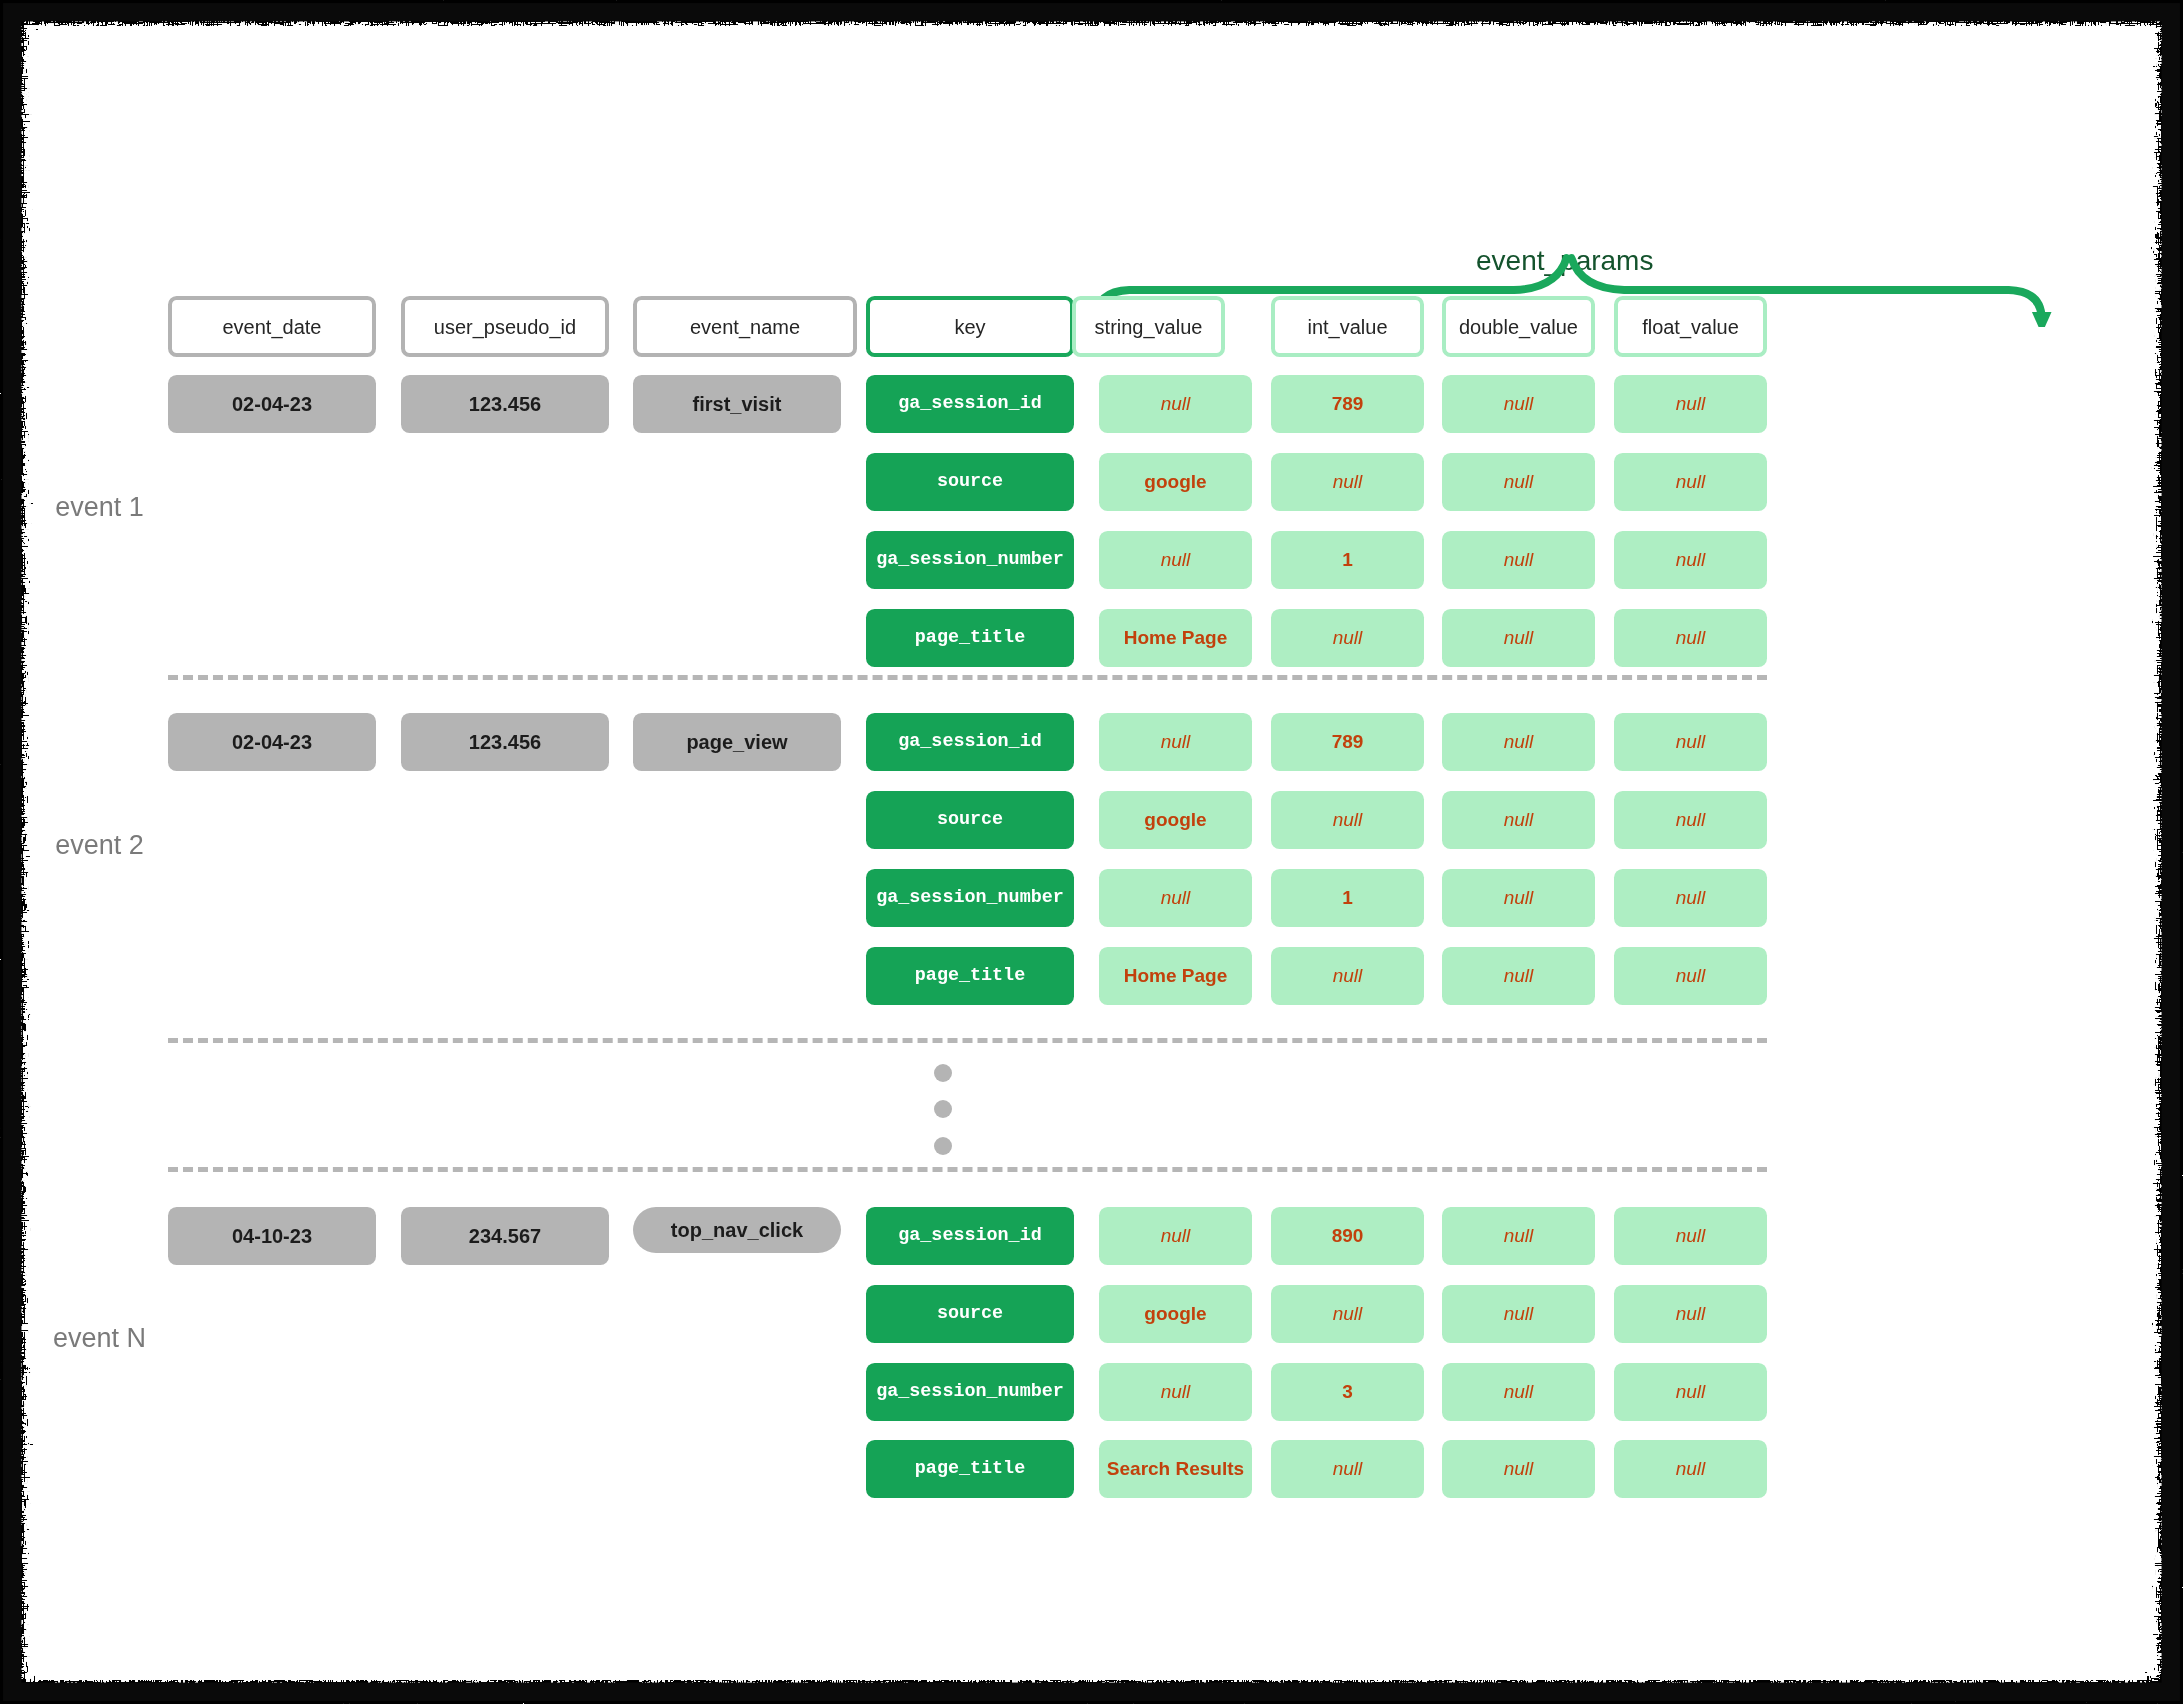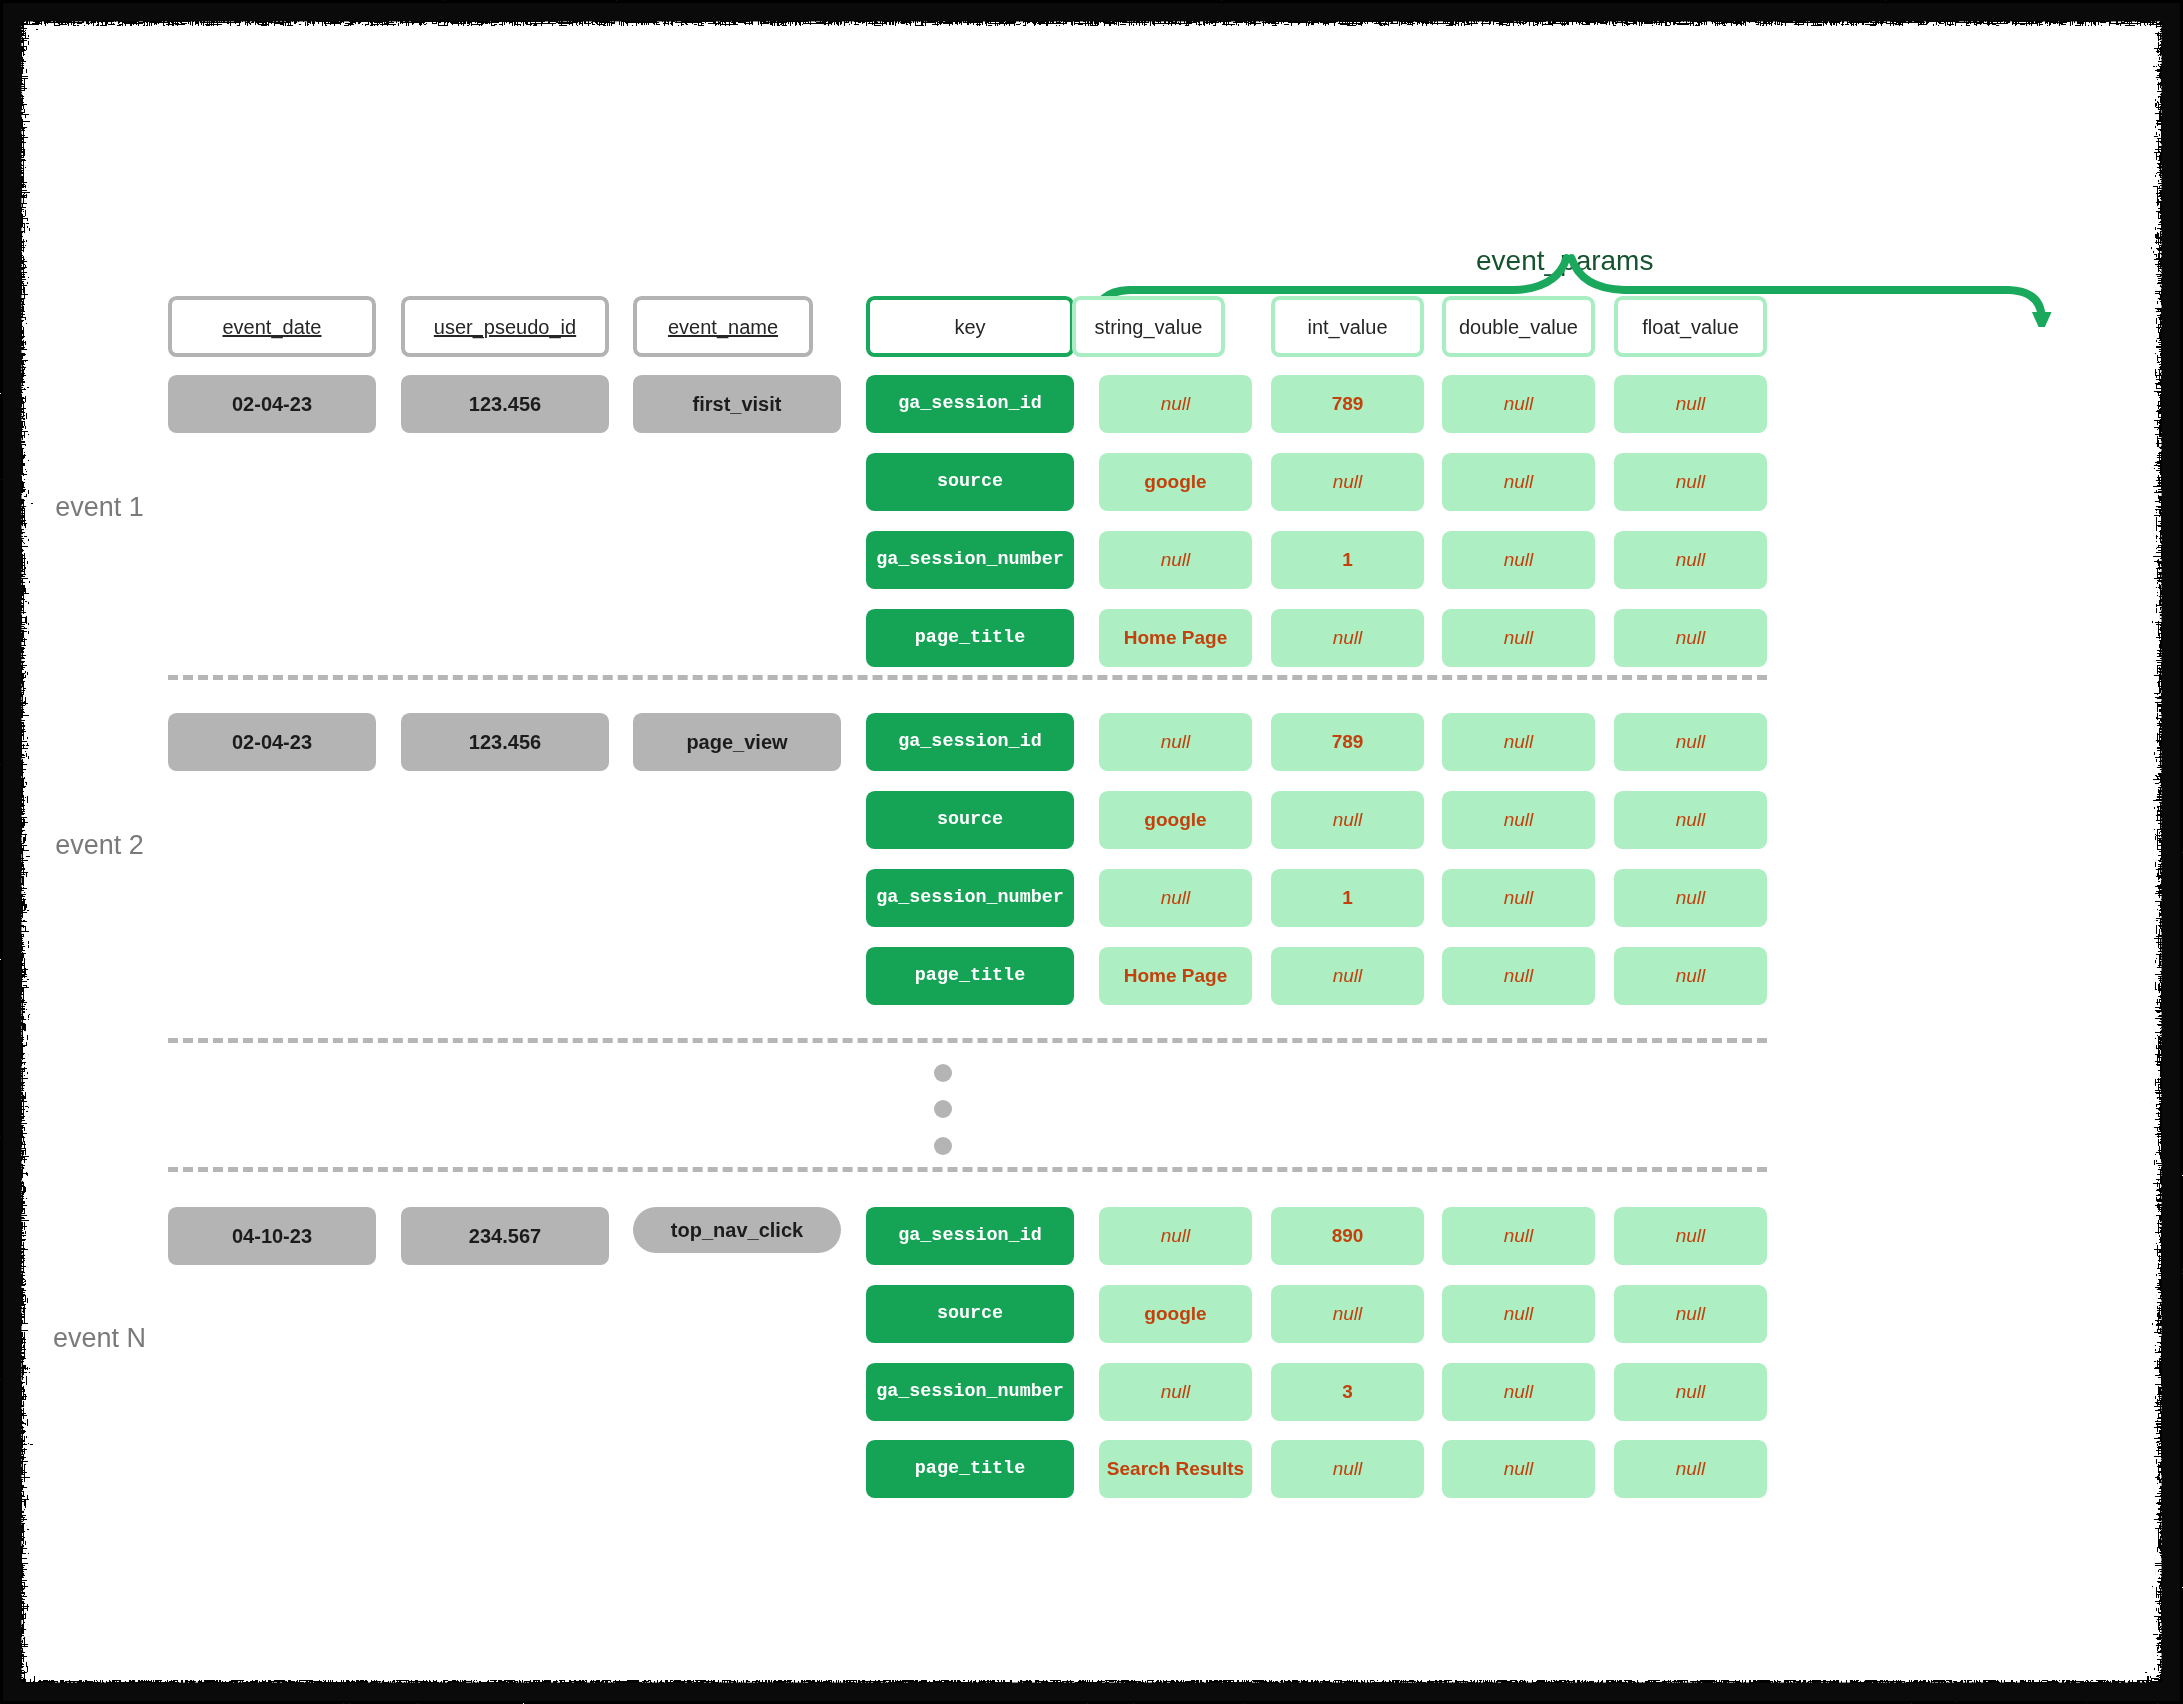--- a/index.html
+++ b/index.html
@@ -39,21 +39,20 @@
     line-height: 1.1;
     text-align: center;
     white-space: nowrap;
   }
 
   
   .hdr-plain {
     background: #ffffff;
     border: 4.3px solid #b3b3b3;
     color: #262626;
-    text-decoration: underline;
   }
   .hdr-key {
     background: #ffffff;
     border: 4.9px solid #1aa85c;
     color: #262626;
   }
   .hdr-val {
     background: #ffffff;
     border: 4.9px solid #a9edc3;
     color: #262626;
@@ -151,21 +150,21 @@
     </g>
 
     <path d="M 22 96 L 38 132 L 54 96 Z" fill="#1aa85c"></path>
 
     <path d="M 1566 96 L 1582 132 L 1598 96 Z" fill="#1aa85c"></path>
   </svg>
 
   <div id="grid">
       <div class="cell hdr-plain" style="left: 130px; top: 270px; width: 208px; height: 61px;">event_date</div>
       <div class="cell hdr-plain" style="left: 363px; top: 270px; width: 208px; height: 61px;">user_pseudo_id</div>
-      <div class="cell hdr-plain" style="left: 595px; top: 270px; width: 180px; height: 61px;">event_name</div>
+      <div class="cell hdr-plain" style="left: 595px; top: 270px; width: 224px; height: 61px;">event_name</div>
       <div class="cell hdr-key" style="left: 828px; top: 270px; width: 208px; height: 61px;">key</div>
       <div class="cell hdr-val" style="left: 1034px; top: 270px; width: 153px; height: 61px;">string_value</div>
       <div class="cell hdr-val" style="left: 1233px; top: 270px; width: 153px; height: 61px;">int_value</div>
       <div class="cell hdr-val" style="left: 1404px; top: 270px; width: 153px; height: 61px;">double_value</div>
       <div class="cell hdr-val" style="left: 1576px; top: 270px; width: 153px; height: 61px;">float_value</div>
       <div class="event-label" style="left: 0px; top: 466px; width: 123px; text-align: center;">event 1</div>
       <div class="cell d-gray" style="left: 130px; top: 349px; width: 208px; height: 58px;">02-04-23</div>
       <div class="cell d-gray" style="left: 363px; top: 349px; width: 208px; height: 58px;">123.456</div>
       <div class="cell d-gray" style="left: 595px; top: 349px; width: 208px; height: 58px;">first_visit</div>
       <div class="cell d-key" style="left: 828px; top: 349px; width: 208px; height: 58px;">ga_session_id</div>

